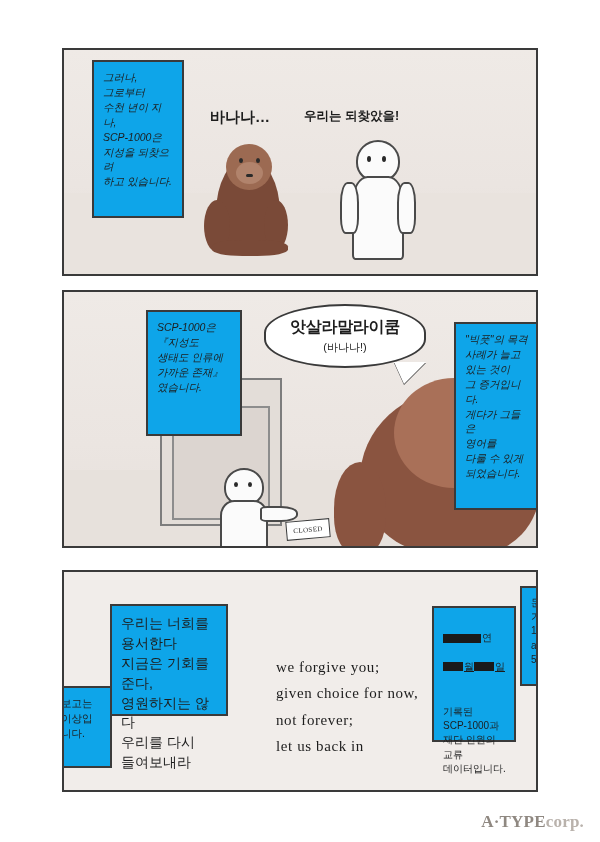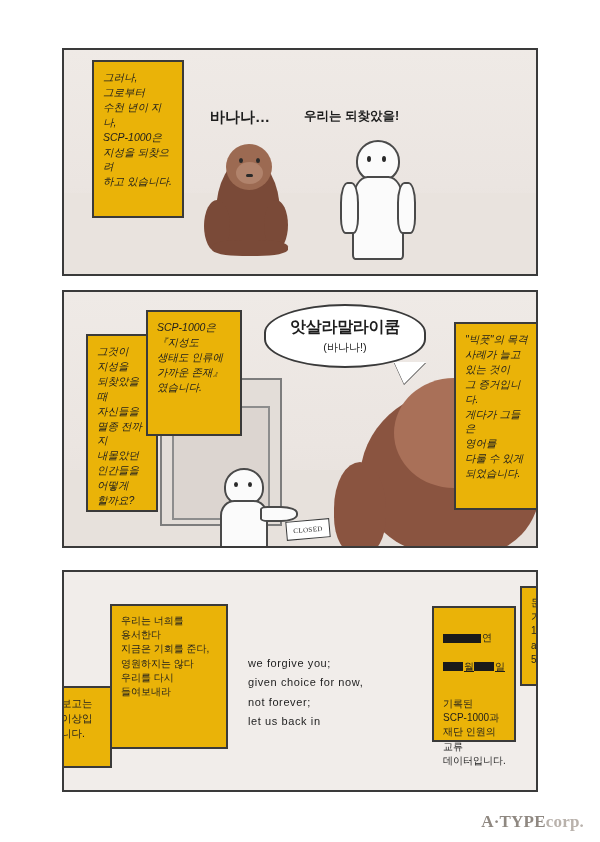--- a/index.html
+++ b/index.html
@@ -42,21 +42,21 @@
   .ground {
     position: absolute;
     left: 0; right: 0; bottom: 0;
     height: 36%;
     background: #e9e3de;
   }
 
   
   .tbox {
     position: absolute;
-    background: #eab308;
+    background: #0ea5e9;
     border: 2px solid #3a3a3a;
     box-sizing: border-box;
     padding: 8px 8px 6px 9px;
     font-size: 10.5px;
     line-height: 1.42;
     color: #1d1d1d;
     white-space: pre-line;
   }
   .tbox.italic { font-style: italic; }
 
@@ -157,26 +157,27 @@
     display: inline-block;
     background: #1a1a1a;
     height: 9px;
     vertical-align: middle;
     margin-right: 1px;
   }
 
   
   .verse {
     position: absolute;
-    font-family: Liberation Sans, sans-serif;
-    font-size: 11px;
+    font-family: Liberation Serif, serif;
+    font-size: 15px;
     line-height: 1.75;
     color: #1d1d1d;
     white-space: pre-line;
     letter-spacing: 0.6px;
+    margin-left: 28px;
   }
 
   
   .watermark {
     position: absolute;
     right: 16px;
     bottom: 10px;
     font-family: "Liberation Serif", serif;
     font-size: 17px;
     font-weight: 700;
@@ -248,29 +249,20 @@
     <div>
       <div class="human human-head" style="left:160px; top:176px; width:36px; height:34px;"></div>
       <div class="eye" style="left:170px; top:190px; width:4px; height:5px;"></div>
       <div class="eye" style="left:184px; top:190px; width:4px; height:5px;"></div>
       <div class="human human-body" style="left:156px; top:208px; width:44px; height:48px;"></div>
       <div class="human" style="left:196px; top:214px; width:34px; height:12px; border-radius:20% 45% 45% 20%;"></div>
     </div>
 
     <div class="closed-sign" style="left:222px; top:228px; width:42px; height:17px;">CLOSED</div>
 
-    <div class="tbox italic" style="left:22px; top:42px; width:72px; height:178px;">그것이
-지성을
-되찾았을 때
-자신들을
-멸종 전까지
-내몰았던
-인간들을
-어떻게
-할까요?</div>
 
     <div class="tbox italic" style="left:82px; top:18px; width:96px; height:126px;">SCP-1000은
 『지성도
 생태도 인류에
 가까운 존재』
 였습니다.</div>
 
     <div class="tbox italic" style="left:390px; top:30px; width:84px; height:188px;">"빅풋"의 목격
 사례가 늘고
 있는 것이
@@ -289,40 +281,40 @@
                 border-top:22px solid #ffffff; filter:drop-shadow(0 1px 0 #3a3a3a);"></div>
   </div>
 
   <div class="panel" id="panel3">
     <div class="panel-bg" style="background:#f1edea;"></div>
 
     <div class="tbox" style="left:-14px; top:114px; width:62px; height:82px; font-size:10.5px;">보고는
 이상입
 니다.</div>
 
-    <div class="tbox" style="left:46px; top:32px; width:118px; height:145px; font-size:10px;">우리는 너희를
+    <div class="tbox" style="left:46px; top:32px; width:118px; height:112px; font-size:14px;">우리는 너희를
 용서한다
 지금은 기회를 준다,
 영원하지는 않다
 우리를 다시
 들여보내라</div>
 
     <div class="verse" style="left:184px; top:82px; width:180px;">we forgive you;
 given choice for now,
 not forever;
 let us back in</div>
 
     <div class="tbox" style="left:368px; top:34px; width:84px; height:136px; font-size:10px; padding-top:9px;">
       <div style="white-space:normal;">
         <span class="redact" style="width:38px;"></span><span>연</span>
       </div>
       <div style="white-space:normal;text-decoration:underline;">
         <span class="redact" style="width:20px;"></span><span>월</span><span class="redact" style="width:20px;"></span><span>일</span>
       </div>
-      <div style="white-space:pre-line; margin-top:9px;">기록된
+      <div style="white-space:pre-line; margin-top:17px;">기록된
 SCP-1000과
 재단 인원의
 교류
 데이터입니다.</div>
     </div>
 
     <div class="tbox" style="left:456px; top:14px; width:68px; height:100px; font-size:10px; border-right:none;">문서 :
 기록
 1000-
 ad06

